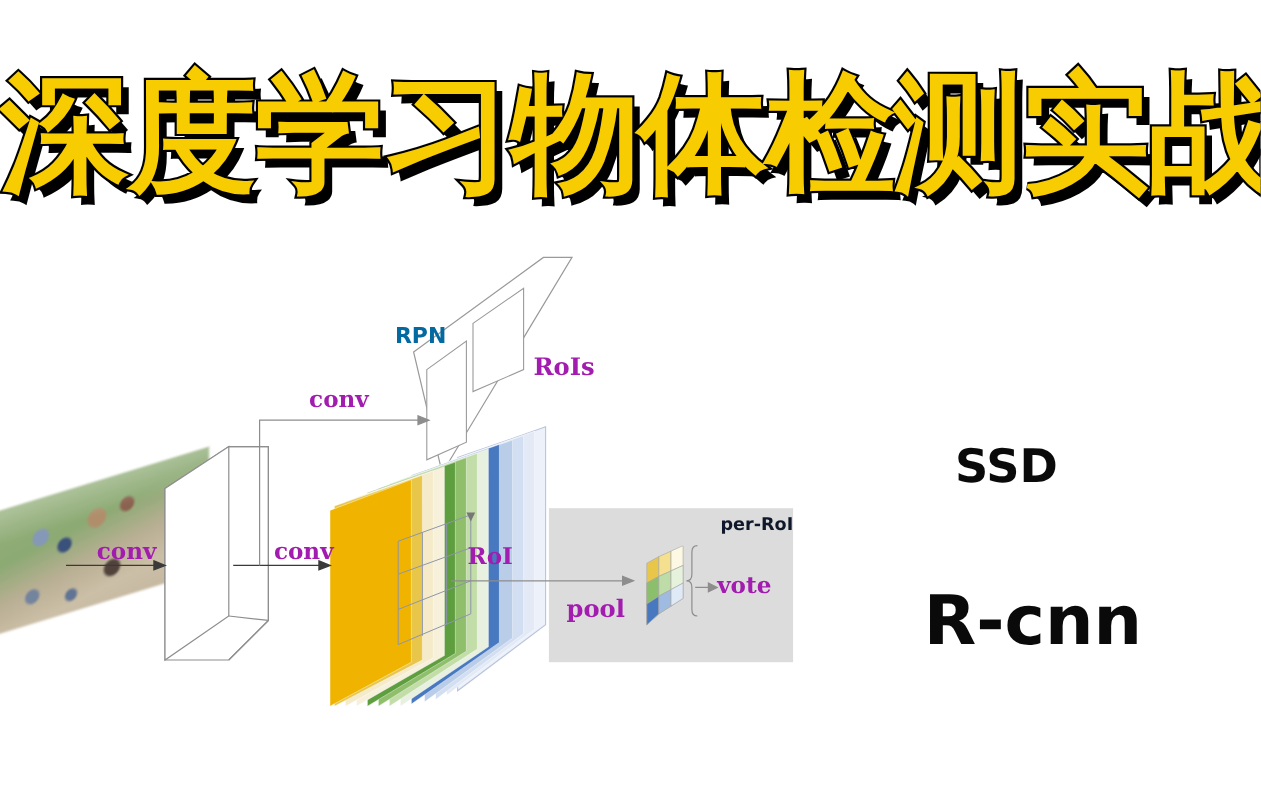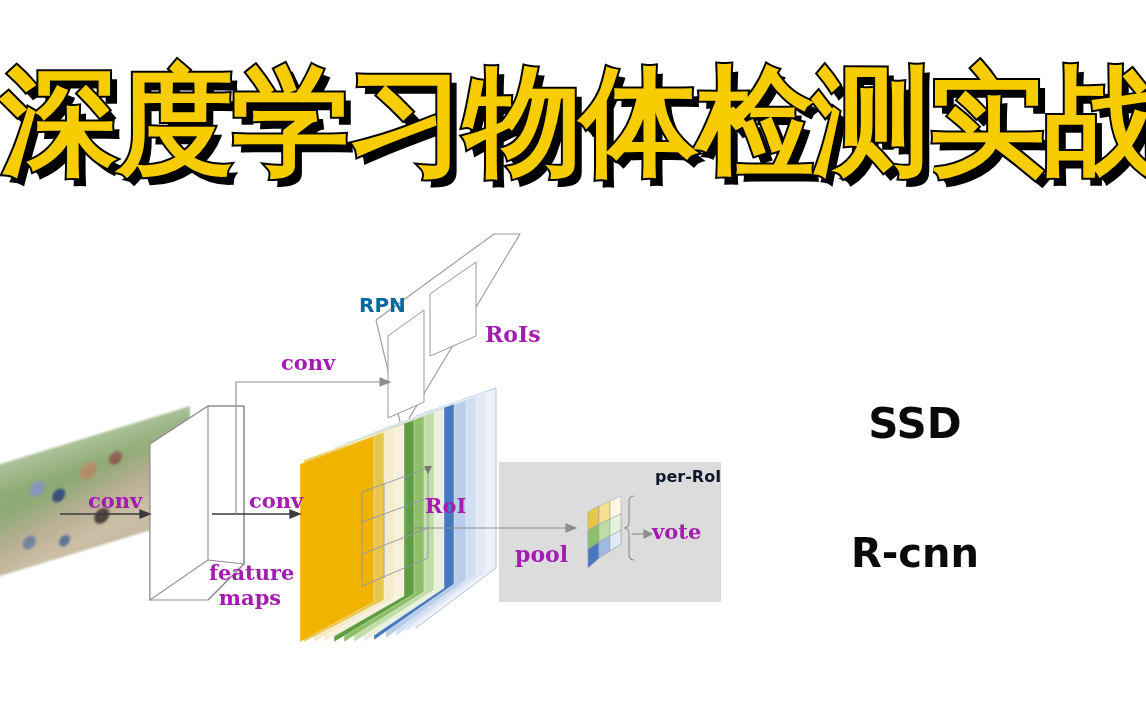--- a/index.html
+++ b/index.html
@@ -38,21 +38,21 @@
     position:absolute;
     font-family:"DejaVu Sans","Liberation Sans",sans-serif;
     font-weight:bold;
     color:#0a0a0a;
     white-space:nowrap;
     text-align:center;
     line-height:1;
   }
   #label-yolo{left:760px;top:272px;width:310px;font-size:62px;}
   #label-ssd {left:760px;top:403px;width:310px;font-size:42px;}
-  #label-rcnn{left:760px;top:533px;width:310px;font-size:40px;}
+  #label-rcnn{left:784px;top:533px;width:310px;font-size:62px;}
 
   
   #diagram{position:absolute;left:0px;top:228px;width:760px;height:390px;}
   .dg{position:absolute;}
 
   
   #input-photo{
     left:-6px;top:208px;width:196px;height:112px;
     transform:skewY(-17deg);
     background:
@@ -221,21 +221,20 @@
         <path d="M634,268 q-5,0 -5,6 v20 q0,6 -5,6 q5,0 5,6 v20 q0,6 5,6" fill="none" stroke="#8d8d8d"></path>
 
         <line x1="632" y1="306" x2="644" y2="306"></line>
         <polygon points="644,302 652,306 644,310"></polygon>
       </g>
     </svg>
 
     <div class="dlabel" id="lbl-conv1">conv</div>
     <div class="dlabel" id="lbl-conv2">conv</div>
     <div class="dlabel" id="lbl-conv3">conv</div>
-    <div class="dlabel" id="lbl-feature">feature maps</div>
     <div class="dlabel" id="lbl-rpn">RPN</div>
     <div class="dlabel" id="lbl-rois">RoIs</div>
     <div class="dlabel" id="lbl-roi">RoI</div>
     <div class="dlabel" id="lbl-pool">pool</div>
     <div class="dlabel" id="lbl-vote">vote</div>
     <div class="dlabel" id="lbl-perroi">per-RoI</div>
 
   </div>
 </div>
 

